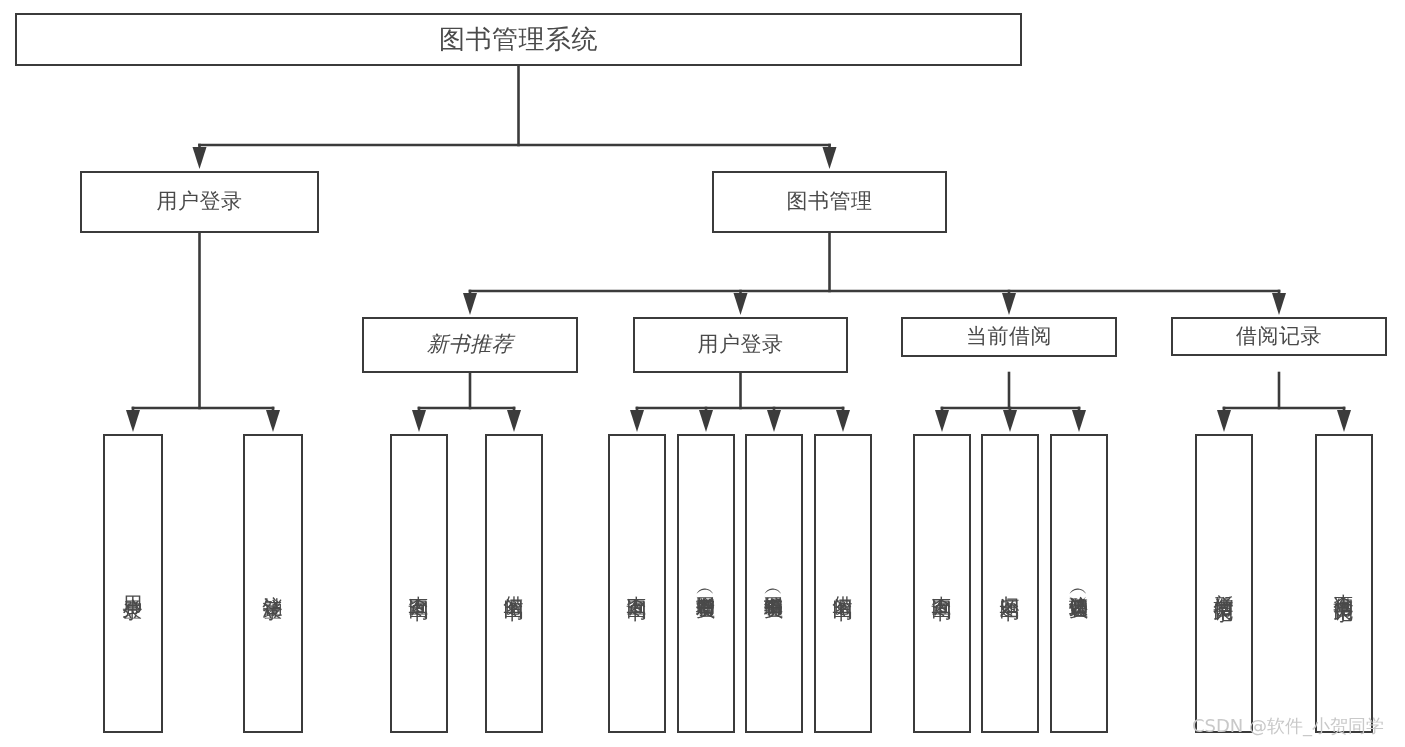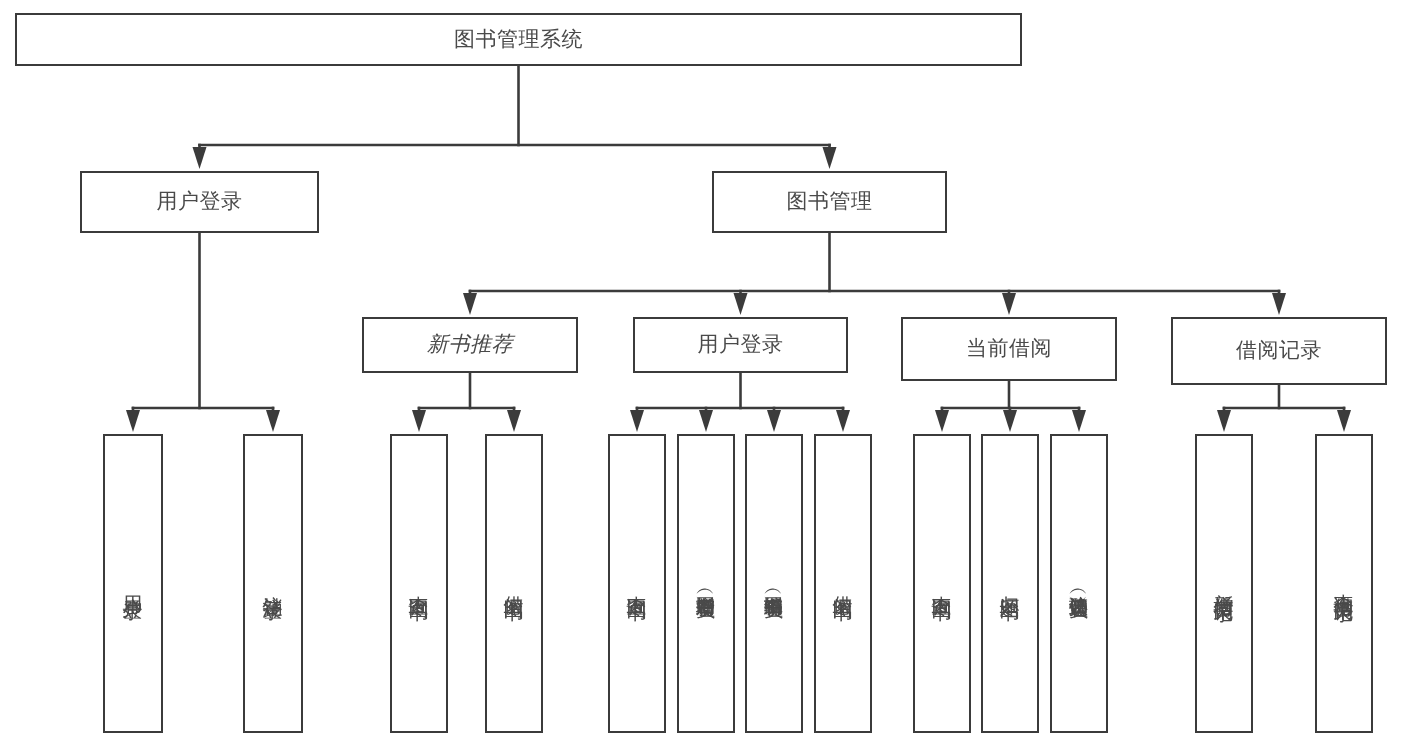--- a/index.html
+++ b/index.html
@@ -38,21 +38,21 @@
   .node .lbl {
     display: block;
     text-align: center;
     white-space: pre;
   }
   .node.horiz .lbl {
     font-size: 21px;
     letter-spacing: 0.5px;
   }
   .node.root .lbl {
-    font-size: 21px;
+    font-size: 26px;
   }
   .node.vert {
     align-items: center;
     justify-content: center;
   }
   .node.vert .lbl {
     writing-mode: vertical-rl;
     text-orientation: upright;
     font-size: 20px;
     letter-spacing: 2px;
@@ -138,24 +138,24 @@
       </div>
       <div class="node horiz" style="left: 712px; top: 171px; width: 235px; height: 62px;">
         <span class="lbl">图书管理</span>
       </div>
       <div class="node horiz" style="left: 362px; top: 317px; width: 216px; height: 56px; font-style: italic;">
         <span class="lbl">新书推荐</span>
       </div>
       <div class="node horiz" style="left: 633px; top: 317px; width: 215px; height: 56px;">
         <span class="lbl">用户登录</span>
       </div>
-      <div class="node horiz" style="left: 901px; top: 317px; width: 216px; height: 64px; align-items: center;">
+      <div class="node horiz" style="left: 901px; top: 317px; width: 216px; height: 40px; align-items: center;">
         <span class="lbl">当前借阅</span>
       </div>
-      <div class="node horiz" style="left: 1171px; top: 317px; width: 216px; height: 68px;">
+      <div class="node horiz" style="left: 1171px; top: 317px; width: 216px; height: 39px;">
         <span class="lbl">借阅记录</span>
       </div>
       <div class="node vert" style="left: 103px; top: 434px; width: 60px; height: 299px;">
         <span class="lbl">用户登录</span>
       </div>
       <div class="node vert" style="left: 243px; top: 434px; width: 60px; height: 299px;">
         <span class="lbl">注销登录</span>
       </div>
       <div class="node vert" style="left: 390px; top: 434px; width: 58px; height: 299px;">
         <span class="lbl">查询图书</span>
@@ -184,13 +184,14 @@
       <div class="node vert tight" style="left: 1050px; top: 434px; width: 58px; height: 299px;">
         <span class="lbl">确认归还（管理员）</span>
       </div>
       <div class="node vert" style="left: 1195px; top: 434px; width: 58px; height: 299px;">
         <span class="lbl">新增借阅记录</span>
       </div>
       <div class="node vert" style="left: 1315px; top: 434px; width: 58px; height: 299px;">
         <span class="lbl">查询借阅记录</span>
       </div>
     </div>
+  <div class="watermark" style="left:1192px; top:714px;">CSDN @软件_小贺同学</div>
 </div>
 
 </body></html>

